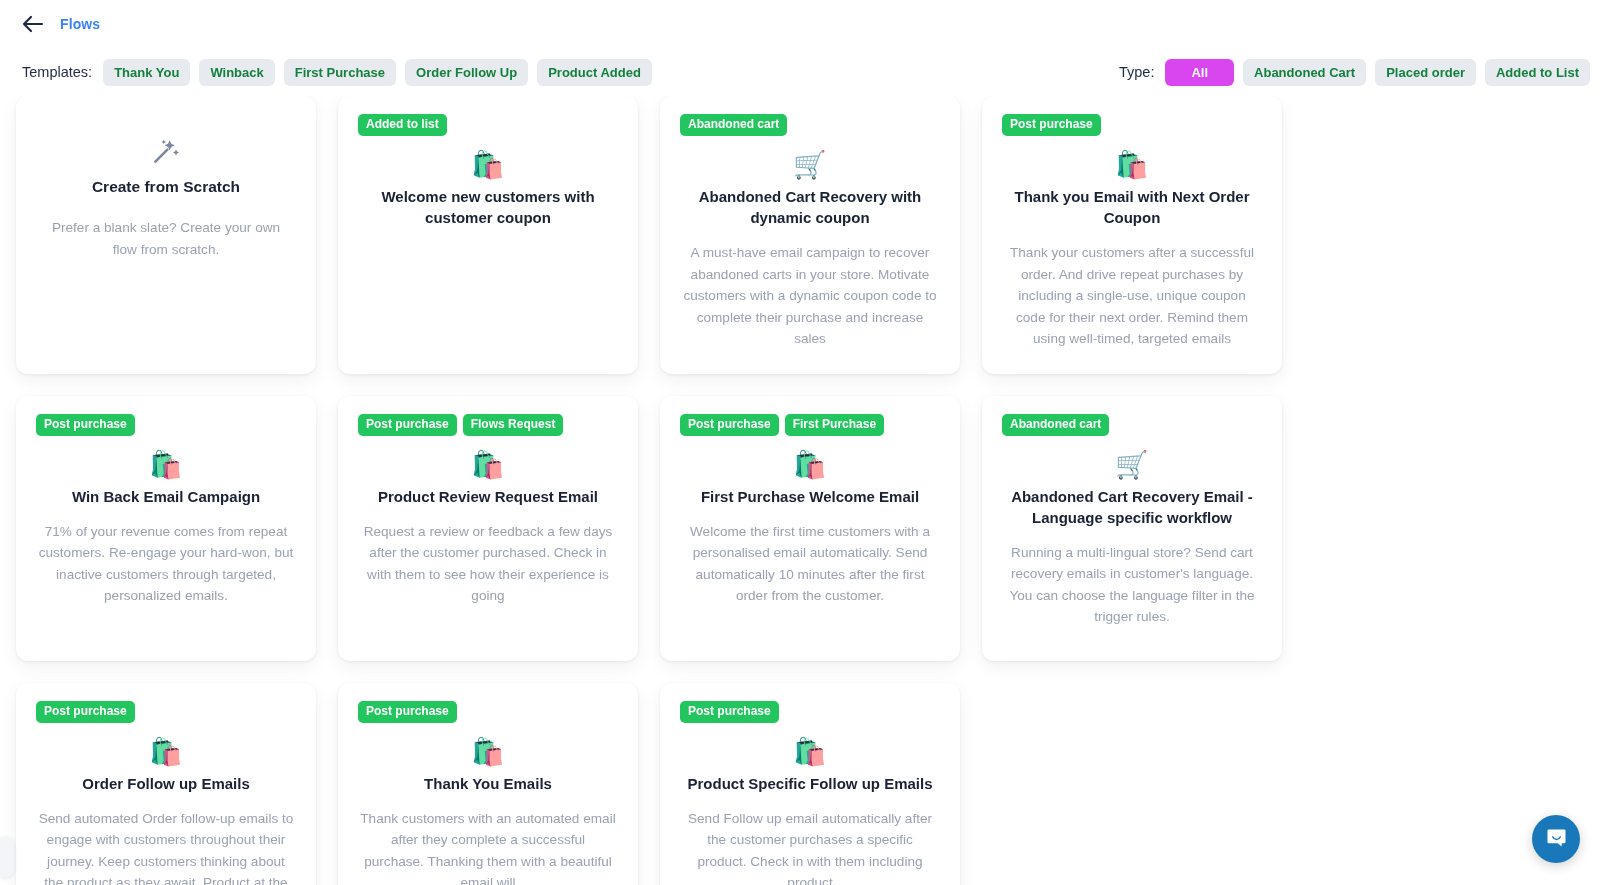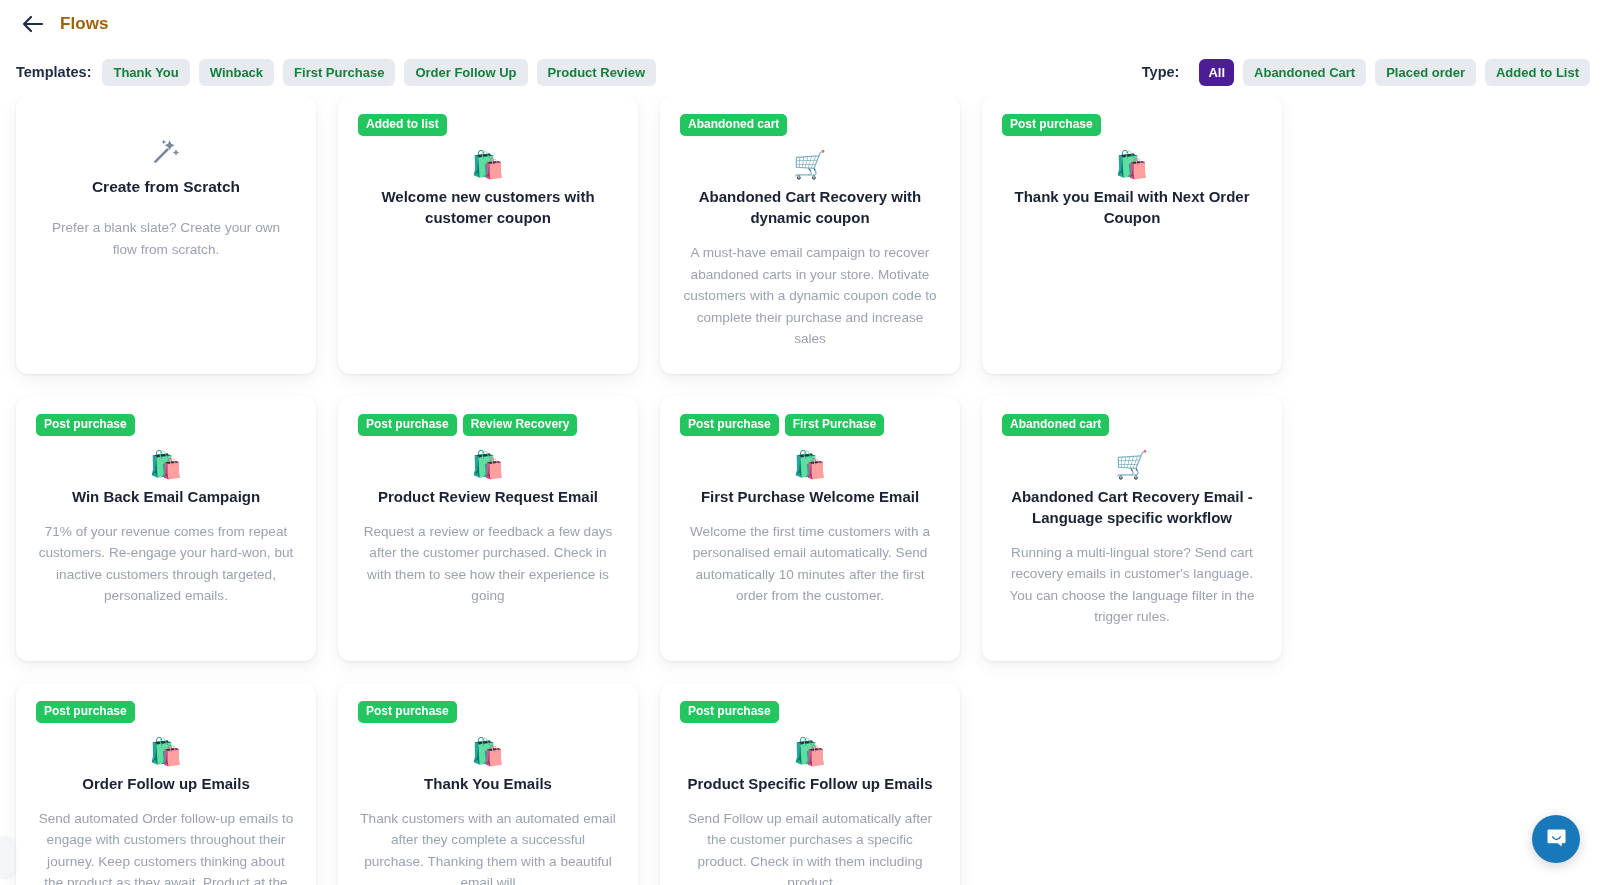--- a/index.html
+++ b/index.html
@@ -29,65 +29,65 @@
     width: 34px;
     height: 34px;
     display: flex;
     align-items: center;
     justify-content: center;
     cursor: pointer;
     border-radius: 6px;
   }
   .back-btn svg { display: block; }
   .page-title {
-    font-size: 17px;
+    font-size: 14px;
     font-weight: 700;
-    color: #a16207;
+    color: #3b82f6;
     margin-left: 10px;
     letter-spacing: .1px;
   }
 
   
   .filterbar {
     height: 48px;
     display: flex;
     align-items: center;
     padding: 0 16px 0 16px;
     background: #ffffff;
   }
   .filter-group {
     display: flex;
     align-items: center;
     gap: 9px;
   }
   .filter-group.right { margin-left: auto; justify-content: flex-end; }
   .filter-label {
     font-size: 14.5px;
-    font-weight: 700;
+    font-weight: 400;
     color: #1f2a44;
     margin-right: 2px;
     white-space: nowrap;
+    margin-left: 6px;
   }
   .chip {
     background: #e7ebf0;
     color: #15803d;
     font-size: 13px;
     font-weight: 700;
     border-radius: 6px;
     padding: 6px 11px;
     line-height: 15px;
     white-space: nowrap;
     cursor: pointer;
     user-select: none;
   }
   .chip.active {
-    background: #4c1d95;
+    background: #d946ef;
     color: #ffffff;
-    padding: 6px 9px;
-    margin-left: 9px;
+    padding: 6px 26px;
   }
 
   
   .grid-wrap {
     position: relative;
     height: 789px;
     overflow: hidden;
     background: #ffffff;
   }
   .grid {
@@ -204,21 +204,21 @@
 </div>
 
 <div class="filterbar">
 
   <div class="filter-group">
     <span class="filter-label">Templates:</span>
     <span class="chip">Thank You</span>
     <span class="chip">Winback</span>
     <span class="chip">First Purchase</span>
     <span class="chip">Order Follow Up</span>
-    <span class="chip">Product Review</span>
+    <span class="chip">Product Added</span>
   </div>
 
   <div class="filter-group right">
     <span class="filter-label">Type:</span>
     <span class="chip active">All</span>
     <span class="chip">Abandoned Cart</span>
     <span class="chip">Placed order</span>
     <span class="chip">Added to List</span>
   </div>
 
@@ -252,33 +252,34 @@
         <div class="card-icon">🛒</div>
         <div class="card-title">Abandoned Cart Recovery with dynamic coupon</div>
         <div class="card-desc">A must-have email campaign to recover abandoned carts in your store. Motivate customers with a dynamic coupon code to complete their purchase and increase sales</div>
       </div>
       <div class="card">
         <div class="badges">
           <span class="badge">Post purchase</span>
         </div>
         <div class="card-icon">🛍️</div>
         <div class="card-title">Thank you Email with Next Order Coupon</div>
+        <div class="card-desc">Thank your customers after a successful order. And drive repeat purchases by including a single-use, unique coupon code for their next order. Remind them using well-timed, targeted emails</div>
       </div>
       <div class="card">
         <div class="badges">
           <span class="badge">Post purchase</span>
         </div>
         <div class="card-icon">🛍️</div>
         <div class="card-title">Win Back Email Campaign</div>
         <div class="card-desc">71% of your revenue comes from repeat customers. Re-engage your hard-won, but inactive customers through targeted, personalized emails.</div>
       </div>
       <div class="card">
         <div class="badges">
           <span class="badge">Post purchase</span>
-          <span class="badge">Review Recovery</span>
+          <span class="badge">Flows Request</span>
         </div>
         <div class="card-icon">🛍️</div>
         <div class="card-title">Product Review Request Email</div>
         <div class="card-desc">Request a review or feedback a few days after the customer purchased. Check in with them to see how their experience is going</div>
       </div>
       <div class="card">
         <div class="badges">
           <span class="badge">Post purchase</span>
           <span class="badge">First Purchase</span>
         </div>

